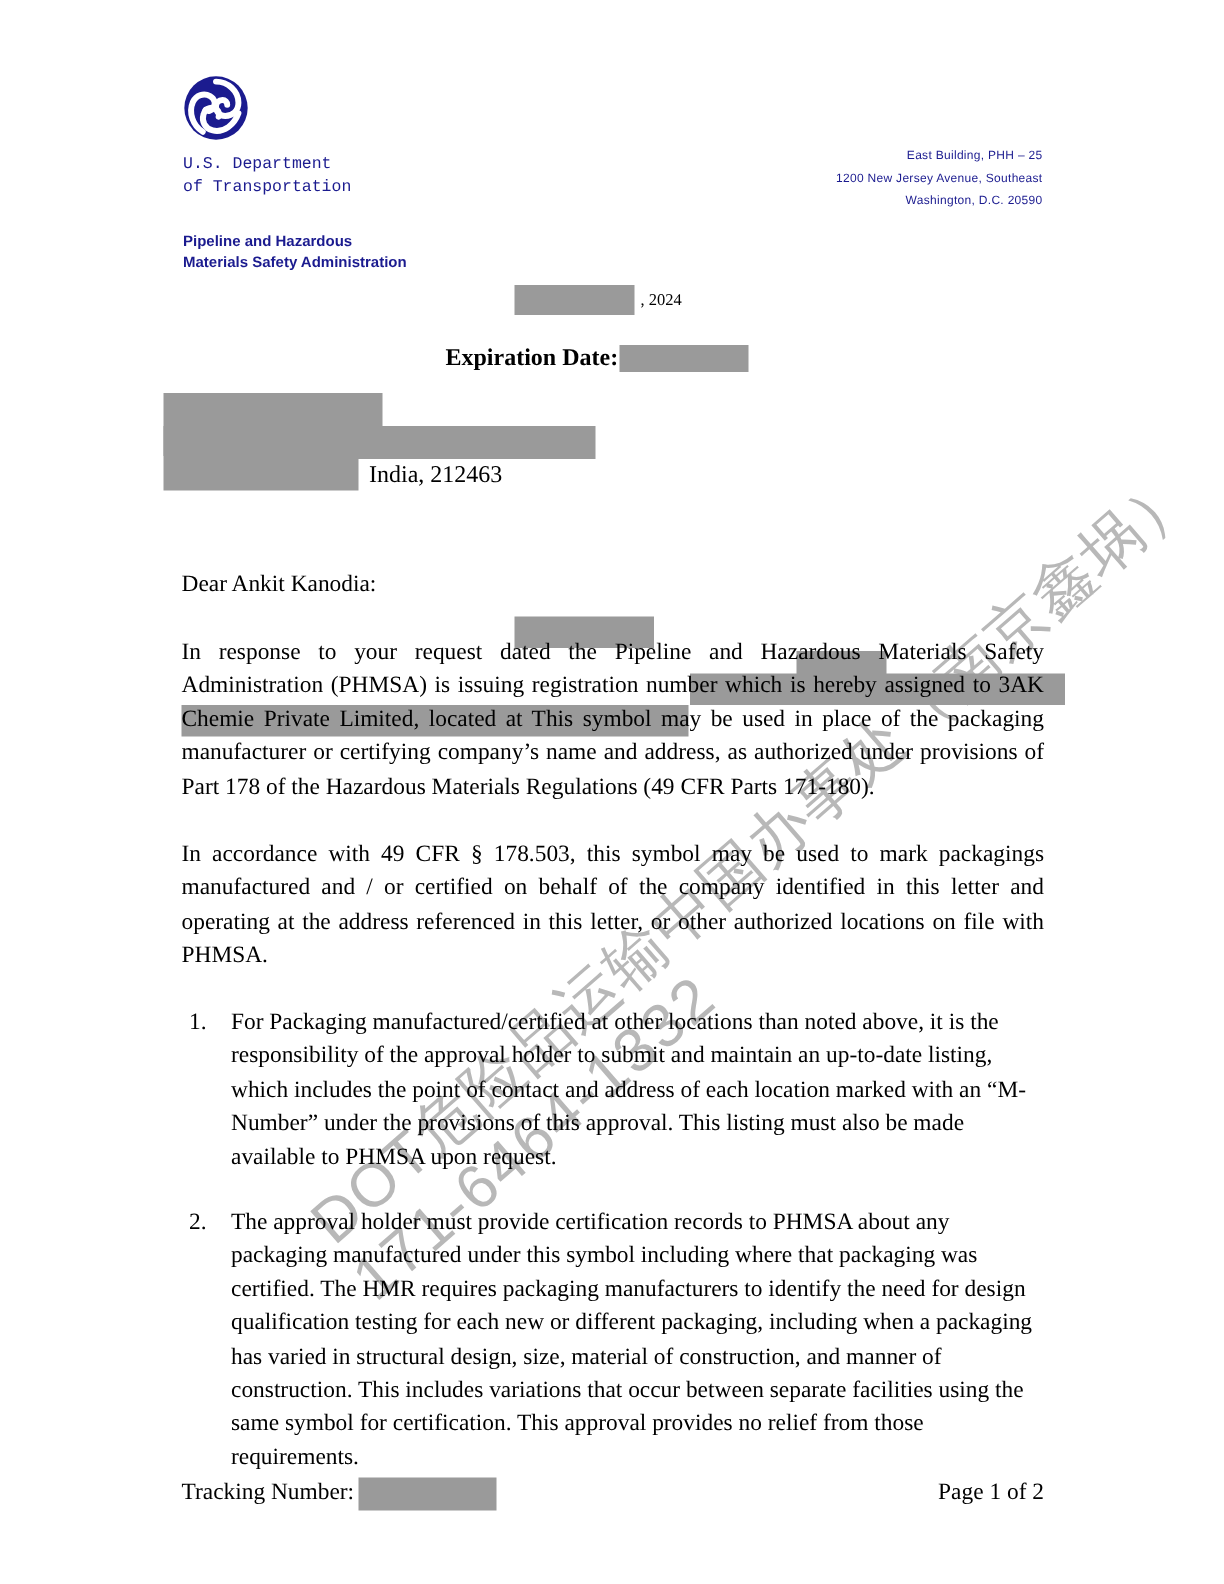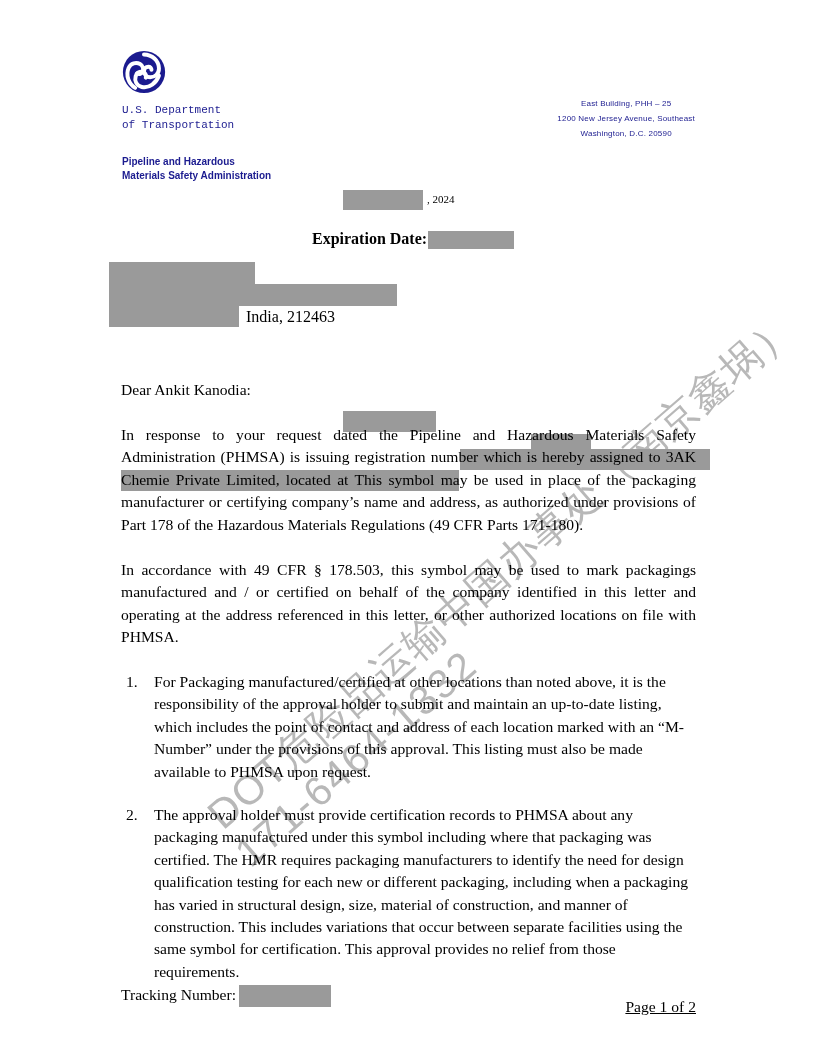--- a/index.html
+++ b/index.html
@@ -90,21 +90,21 @@
     right: 121px;
     top: 96px;
     text-align: right;
     font-family: "Liberation Sans", sans-serif;
     font-size: 8px;
     line-height: 15px;
     color: #1b1b8f;
     letter-spacing: .2px;
     z-index: 10;
   }
-  .hq-address span { display: block; text-align: center; }
+  .hq-address span { display: block; }
 
   
   .redact {
     display: inline-block;
     background: #9a9a9a;
     vertical-align: middle;
   }
   .redact-abs {
     position: absolute;
     background: #9a9a9a;
@@ -118,21 +118,21 @@
     top: 190px;
     font-size: 11px;
     line-height: 19px;
     z-index: 10;
   }
   .date-row .redact { width: 80px; height: 20px; }
   .date-row .yr { margin-left: 4px; }
 
   .expiration-row {
     position: absolute;
-    left: 312px;
+    left: 297px;
     top: 229px;
     font-size: 16px;
     font-weight: bold;
     line-height: 20px;
     z-index: 10;
   }
   .expiration-row .redact { width: 86px; height: 18px; margin-left: 1px; }
 
   
   .recipient {
@@ -196,21 +196,21 @@
     position: absolute;
     left: 121px;
     top: 985px;
     width: 575px;
     font-size: 15.6px;
     line-height: 20px;
     z-index: 10;
   }
   .tracking { position: absolute; left: 0; top: 0; }
   .tracking .redact { width: 92px; height: 22px; margin-left: 3px; }
-  .page-number { position: absolute; right: 0; top: 12px; text-decoration: underline; }
+  .page-number { position: absolute; right: 0; top: 0; }
 </style>
 </head>
 <body>
 
 <div class="page">
 
   <div class="watermark">
     <div class="wm-line wm-cn">DOT危险品运输中国办事处（南京鑫埚）</div>
     <div class="wm-line wm-num">171-6464-1332</div>
   </div>

